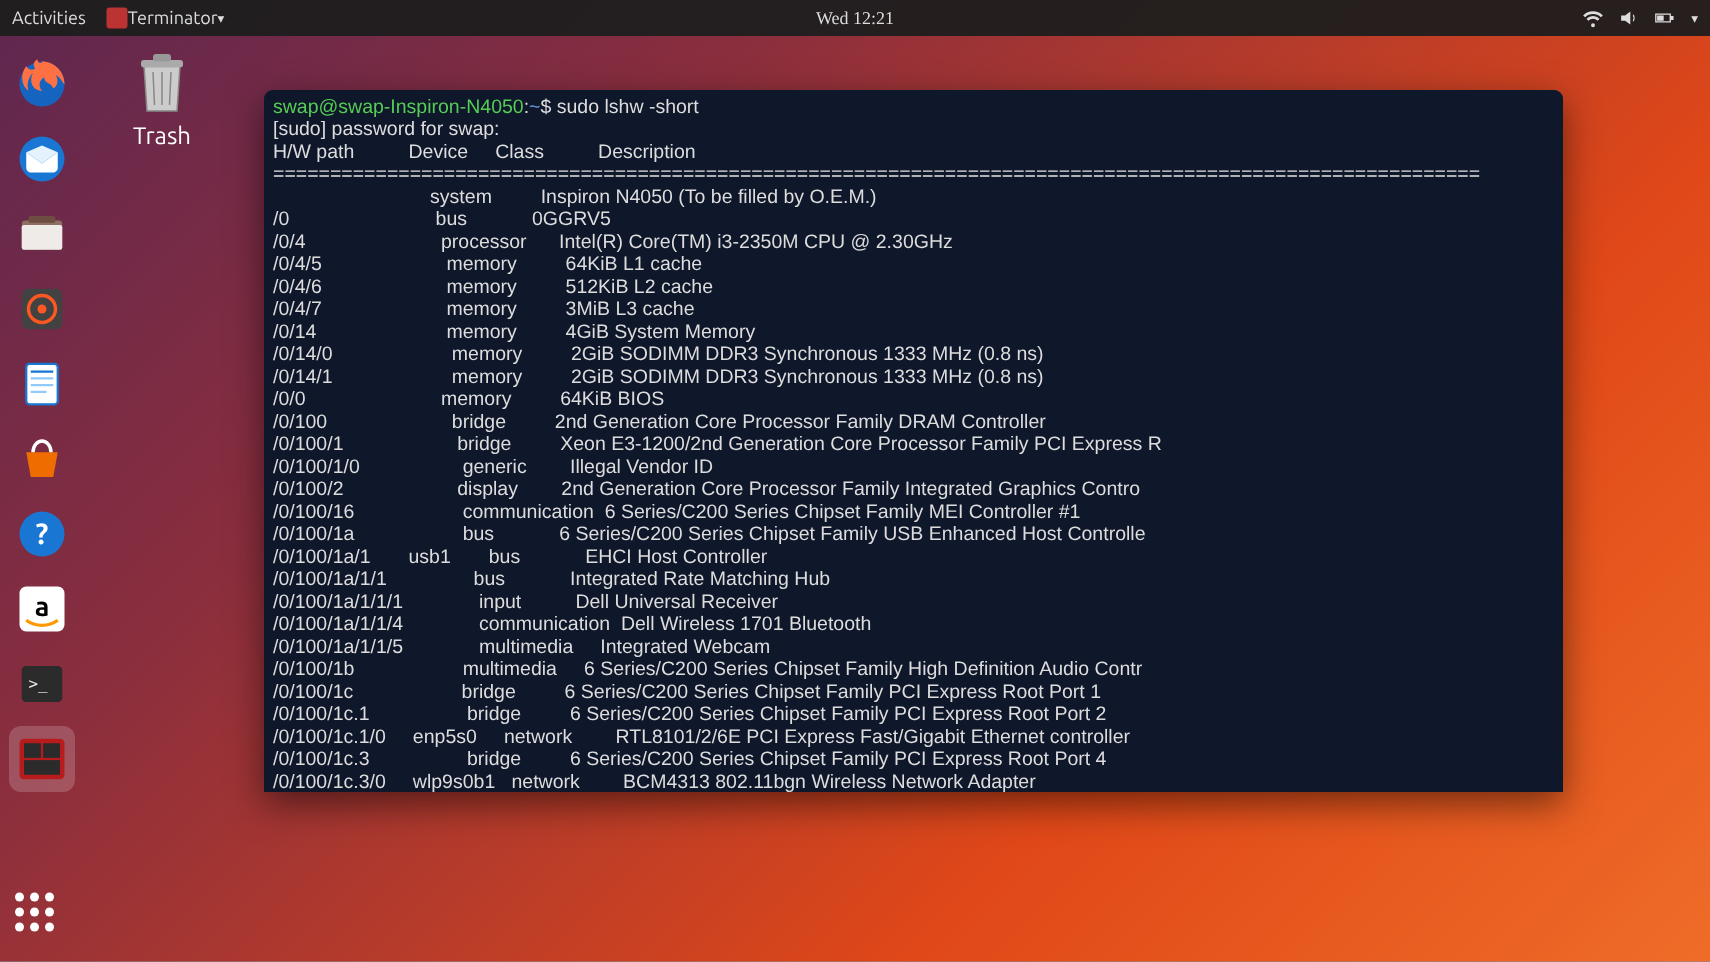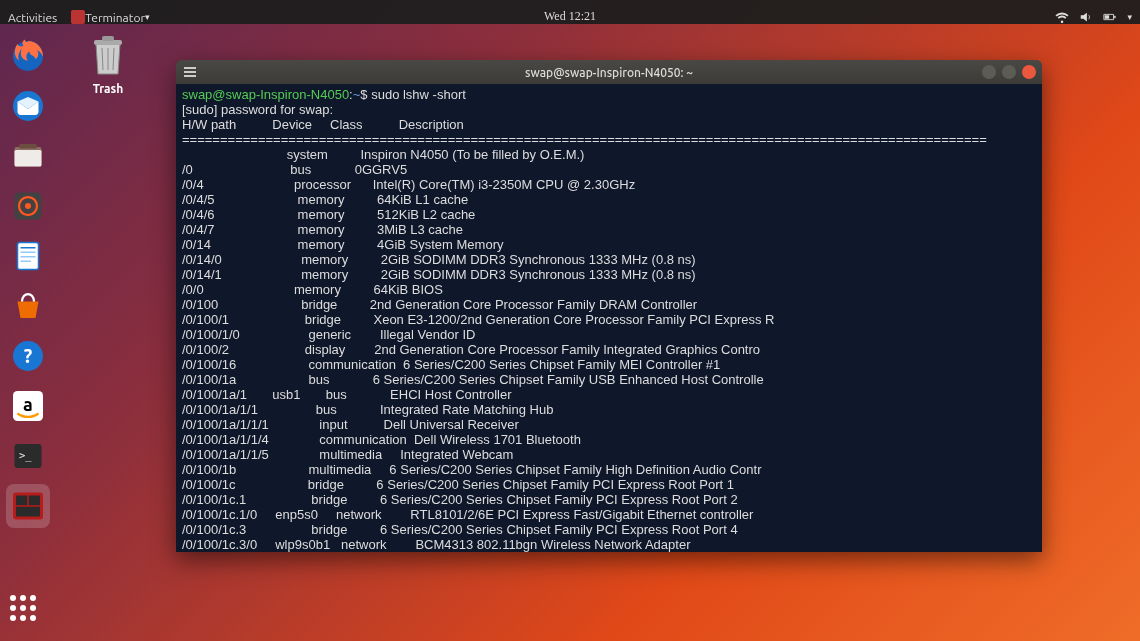--- a/index.html
+++ b/index.html
@@ -9,21 +9,21 @@
   font-family: Ubuntu, "Liberation Sans", sans-serif;
   overflow: hidden;
   position: relative;
   background: linear-gradient(135deg, #5e2750 0%, #8b2e3d 30%, #e04818 70%, #ef6c28 100%);
 }
 .topbar {
   height: 24px;
   background: rgba(30,30,30,0.95);
   color: #ddd;
   display: flex;
-  align-items: flex-end;
+  align-items: center;
   font-size: 12px;
   padding: 0 8px;
   position: relative;
 }
 .topbar .left { display: flex; gap: 14px; align-items: center; }
 .topbar .center { position: absolute; left: 50%; transform: translateX(-50%); font-weight: 500; font-family: Liberation Serif, serif; }
 .topbar .right { margin-left: auto; display: flex; gap: 10px; align-items: center; }
 .topbar .app-icon { width: 14px; height: 14px; background: #b33; border-radius: 2px; display: inline-block; }
 .topbar .tray-icon { width: 14px; height: 14px; display: flex; align-items: center; justify-content: center; }
 .topbar svg { fill: #ddd; }
@@ -65,23 +65,22 @@
 }
 .apps-button span { background: #fff; border-radius: 50%; width: 6px; height: 6px; }
 
 .desktop-icon {
   position: absolute;
   top: 34px;
   left: 78px;
   width: 60px;
   text-align: center;
   color: #fff;
-  font-size: 12px;
+  font-size: 16px;
   cursor: pointer;
-  font-weight: bold;
 }
 .desktop-icon .trash-glyph {
   width: 40px;
   height: 44px;
   margin: 0 auto 4px;
   display: flex;
   align-items: center;
   justify-content: center;
 }
 
@@ -273,35 +272,20 @@
         <rect x="14" y="2" width="12" height="5" rx="2" fill="#999"></rect>
         <line x1="14" y1="14" x2="15" y2="36" stroke="#888"></line>
         <line x1="20" y1="14" x2="20" y2="36" stroke="#888"></line>
         <line x1="26" y1="14" x2="25" y2="36" stroke="#888"></line>
       </svg>
   </div>
   <div>Trash</div>
 </div>
 
 <div class="terminal-window">
-  <div class="titlebar">
-    <span class="menu-icon">
-      <svg width="12" height="12" viewBox="0 0 12 12">
-          <rect y="1" width="12" height="2" fill="#ccc"></rect>
-          <rect y="5" width="12" height="2" fill="#ccc"></rect>
-          <rect y="9" width="12" height="2" fill="#ccc"></rect>
-        </svg>
-    </span>
-    <span class="title">swap@swap-Inspiron-N4050: ~</span>
-    <div class="btns">
-      <div class="wbtn"></div>
-      <div class="wbtn"></div>
-      <div class="wbtn close"></div>
-    </div>
-  </div>
   <div class="terminal-body" id="termbody"><span class="prompt-user">swap@swap-Inspiron-N4050</span><span class="prompt-sym">:</span><span class="prompt-path">~</span><span class="prompt-sym">$ </span>sudo lshw -short
 [sudo] password for swap:
 H/W path          Device     Class          Description
 ==========================================================================================================
                              system         Inspiron N4050 (To be filled by O.E.M.)
 /0                           bus            0GGRV5
 /0/4                         processor      Intel(R) Core(TM) i3-2350M CPU @ 2.30GHz
 /0/4/5                       memory         64KiB L1 cache
 /0/4/6                       memory         512KiB L2 cache
 /0/4/7                       memory         3MiB L3 cache

